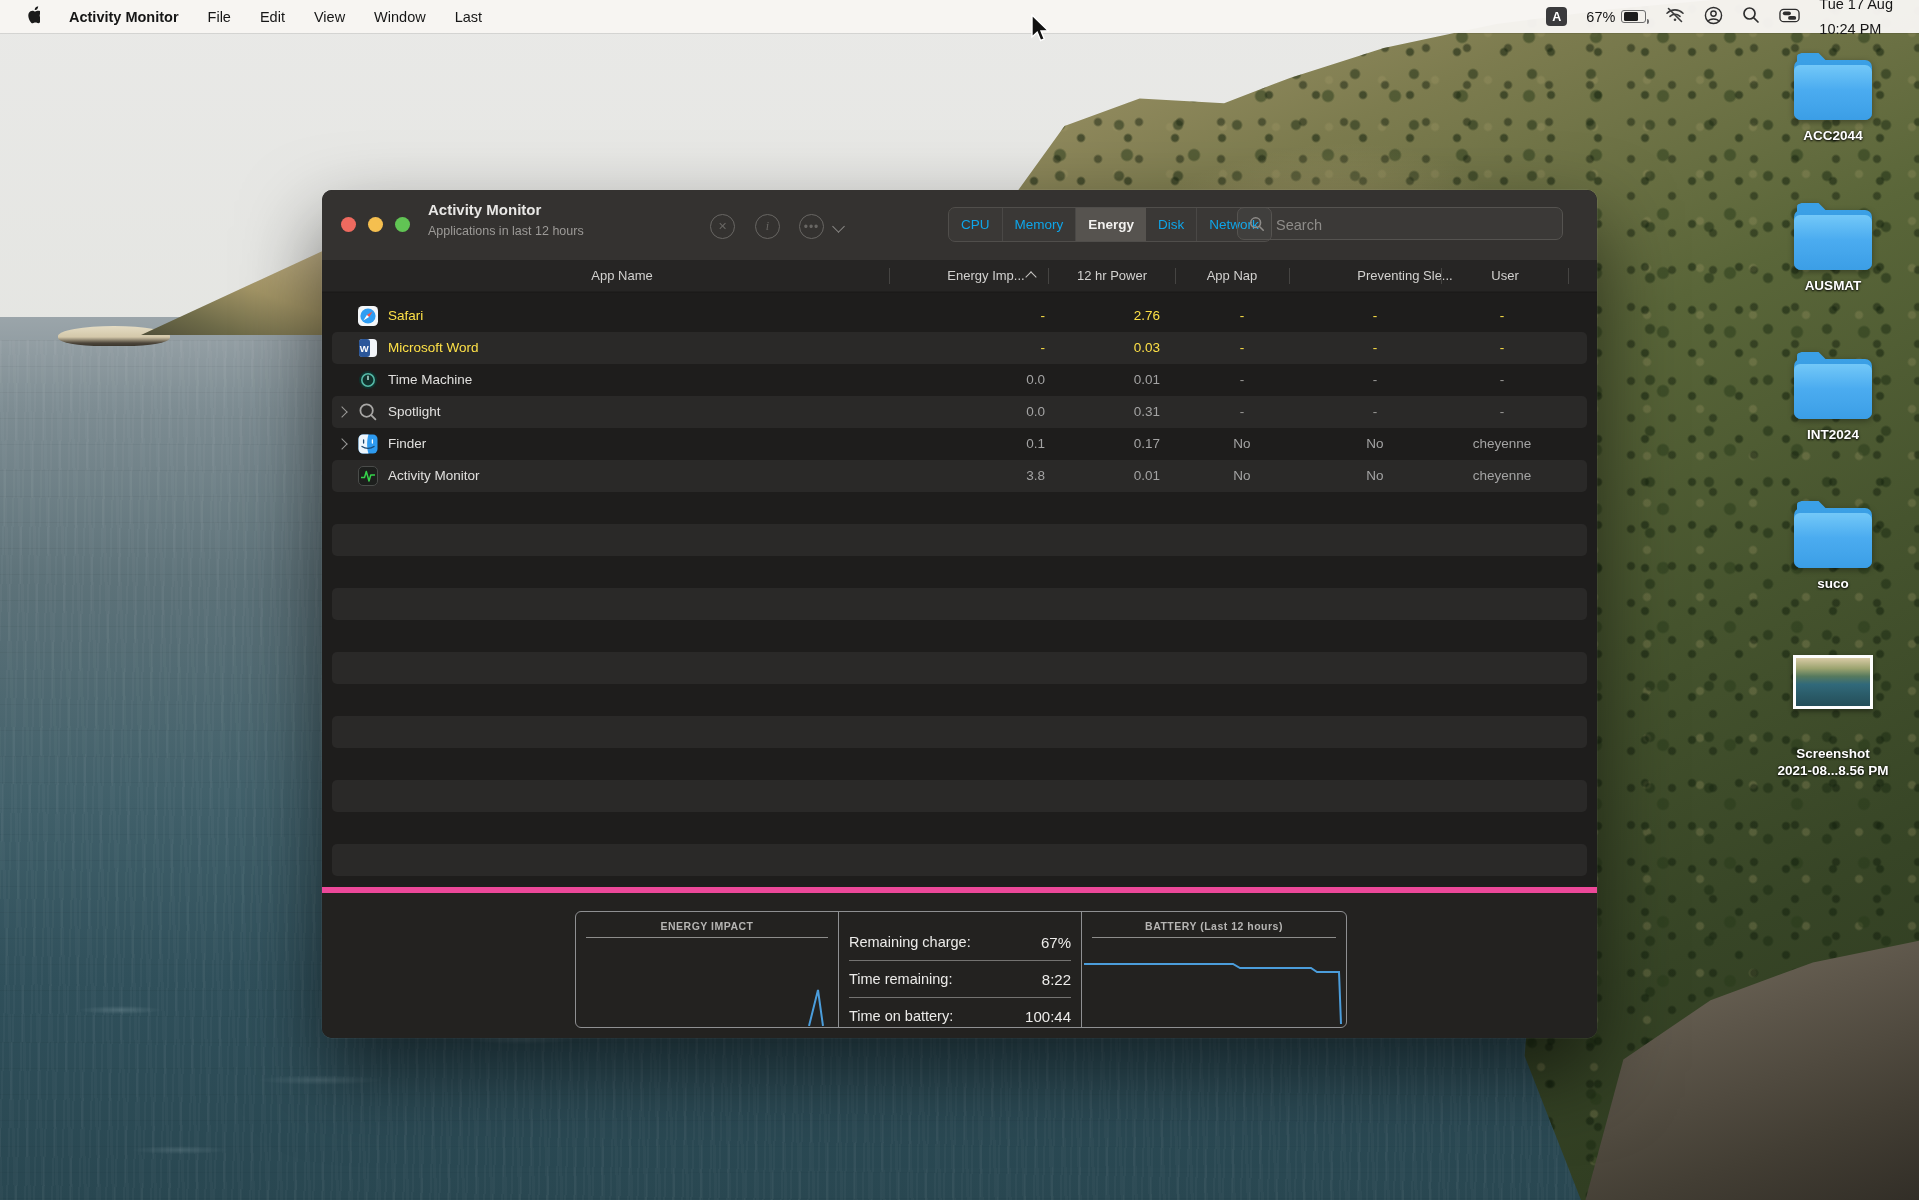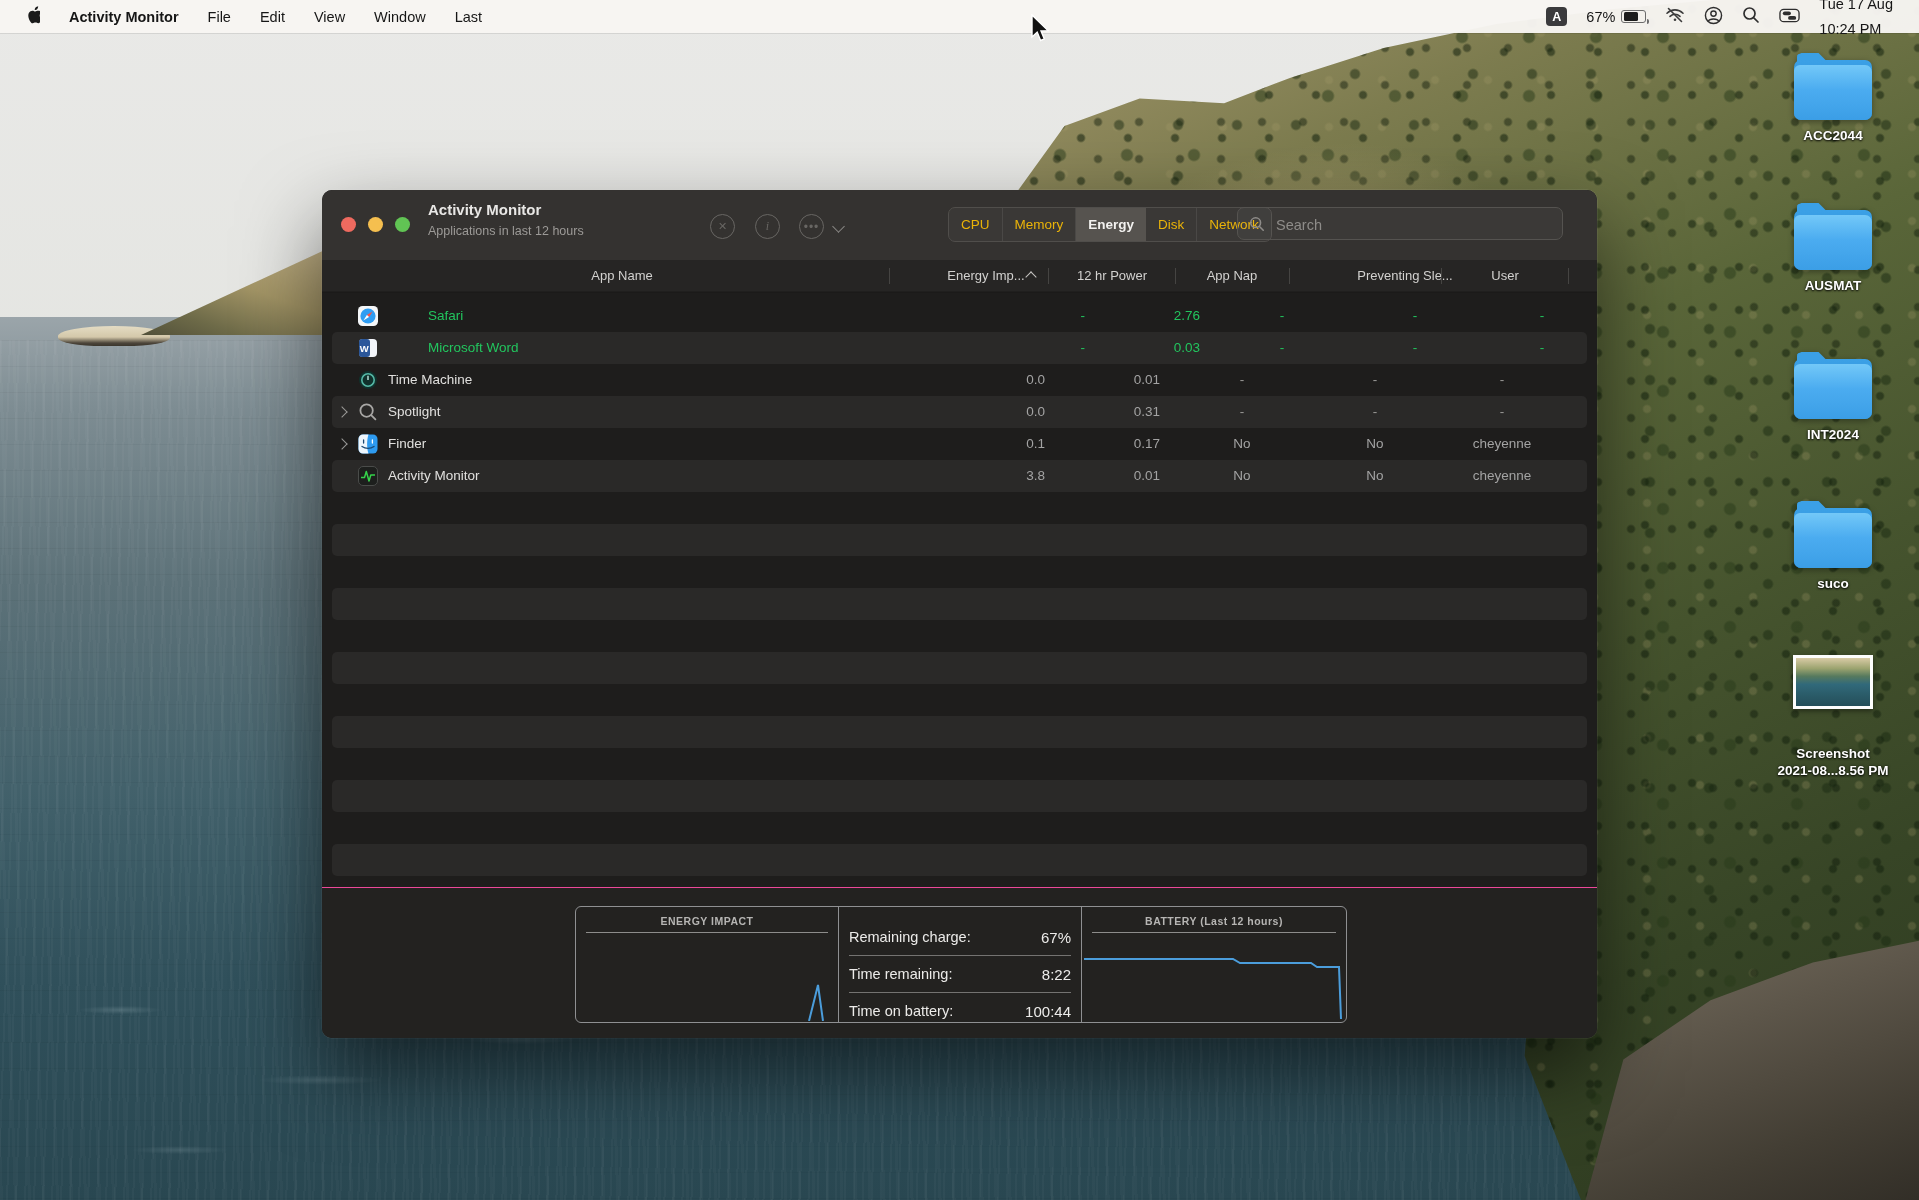--- a/index.html
+++ b/index.html
@@ -84,21 +84,21 @@
   .win-subtitle{position:absolute;left:106px;top:34px;font-size:12.5px;color:#9c9a97;}
   .tb-circle{position:absolute;top:24px;width:23px;height:23px;border-radius:50%;border:1.5px solid #68666   3;
        border:1.5px solid #686663;color:#686663;display:flex;align-items:center;justify-content:center;}
   .tb-x{left:388px;font-size:11px;}
   .tb-i{left:433px;font-size:12px;font-style:italic;font-family:"Liberation Serif",serif;}
   .tb-dots{left:477px;font-size:12px;letter-spacing:1px;}
   .tb-chev{position:absolute;left:512px;top:32px;width:8px;height:8px;border-right:1.8px solid #8a8885;
        border-bottom:1.8px solid #8a8885;transform:rotate(45deg);}
   .tabs{position:absolute;left:626px;top:17px;height:33px;display:flex;align-items:stretch;
        background:#3a3836;border:1px solid #504e4b;border-radius:7px;overflow:hidden;}
-  .tab{padding:0 12px;display:flex;align-items:center;font-size:13.5px;color:#eab308;border-right:1px solid #4a4846;}
+  .tab{padding:0 12px;display:flex;align-items:center;font-size:13.5px;color:#0ea5e9;border-right:1px solid #4a4846;}
   .tab:last-child{border-right:none;}
   .tab.selected{background:#56534f;color:#f2f1ef;font-weight:bold;border-right:none;}
   .searchbox{position:absolute;left:915px;top:17px;width:326px;height:33px;background:rgba(255,255,255,.035);
        border:1px solid #555350;border-radius:7px;box-sizing:border-box;}
   .searchbox svg{position:absolute;left:11px;top:8px;}
   .searchbox input{position:absolute;left:36px;top:3px;width:280px;height:25px;background:transparent;border:none;
        outline:none;color:#ddd;font-size:14.5px;font-family:inherit;}
   .searchbox input::placeholder{color:#8e8c89;}
 
   
@@ -107,34 +107,34 @@
   .th{position:absolute;top:0;line-height:31px;transform:translateX(-50%);white-space:nowrap;}
   .th-divider{position:absolute;top:8px;width:1px;height:16px;background:#454442;}
   .sort-caret{position:absolute;left:705px;top:13px;width:7px;height:7px;border-left:1.6px solid #c6c5c3;
        border-top:1.6px solid #c6c5c3;transform:rotate(45deg);}
 
   
   .rows{position:absolute;left:0;top:102px;width:100%;height:595px;padding-top:8px;box-sizing:border-box;}
   .rowstripe{position:relative;margin:0 10px;height:32px;border-radius:5px;}
   .rowstripe.light{background:#2a2928;}
   .row-name{position:absolute;left:56px;top:0;line-height:32px;white-space:nowrap;color:#e0dfdd;}
-  .row.dimmed .row-name,.row.dimmed .cell{color:#22c55e;margin-left:40px;}
+  .row.dimmed .row-name,.row.dimmed .cell{color:#fde047;}
   .cell{position:absolute;top:0;line-height:32px;color:#a3a3a3;}
   .cell.dash{color:#9a9997;}
   .c-energy{left:613px;width:100px;text-align:right;}
   .c-power{left:728px;width:100px;text-align:right;}
   .c-nap{left:855px;width:110px;text-align:center;}
   .c-sleep{left:983px;width:120px;text-align:center;}
   .c-user{left:1095px;width:150px;text-align:center;}
   .disclosure{position:absolute;left:6px;top:12px;width:7px;height:7px;border-right:1.7px solid #9a9997;
        border-bottom:1.7px solid #9a9997;transform:rotate(-45deg);}
   .appicon{position:absolute;left:26px;top:6px;width:20px;height:20px;}
 
   
-  .wfooter{position:absolute;left:0;top:697px;width:100%;height:151px;background:#232220;border-top:1px solid #ec4899;}
+  .wfooter{position:absolute;left:0;top:697px;width:100%;height:151px;background:#232220;border-top:6px solid #ec4899;}
   .statpanel{position:absolute;left:253px;top:18px;width:772px;height:117px;border:1px solid #8f9092;
        border-radius:6px;display:flex;box-sizing:border-box;}
   .sect{position:relative;height:100%;box-sizing:border-box;}
   .sect.left{width:263px;border-right:1px solid #8f9092;}
   .sect.mid{width:243px;border-right:1px solid #8f9092;}
   .sect.right{flex:1;}
   .sect-title{margin-top:8px;text-align:center;font-size:10.5px;font-weight:bold;letter-spacing:.5px;color:#b6b5b3;}
   .sect-underline{margin:5px 10px 0 10px;height:1px;background:#8d8d8b;}
   .sect svg.graph{position:absolute;left:1px;bottom:1px;}
   .statrow{display:flex;justify-content:space-between;align-items:center;height:36px;margin:0 10px;

